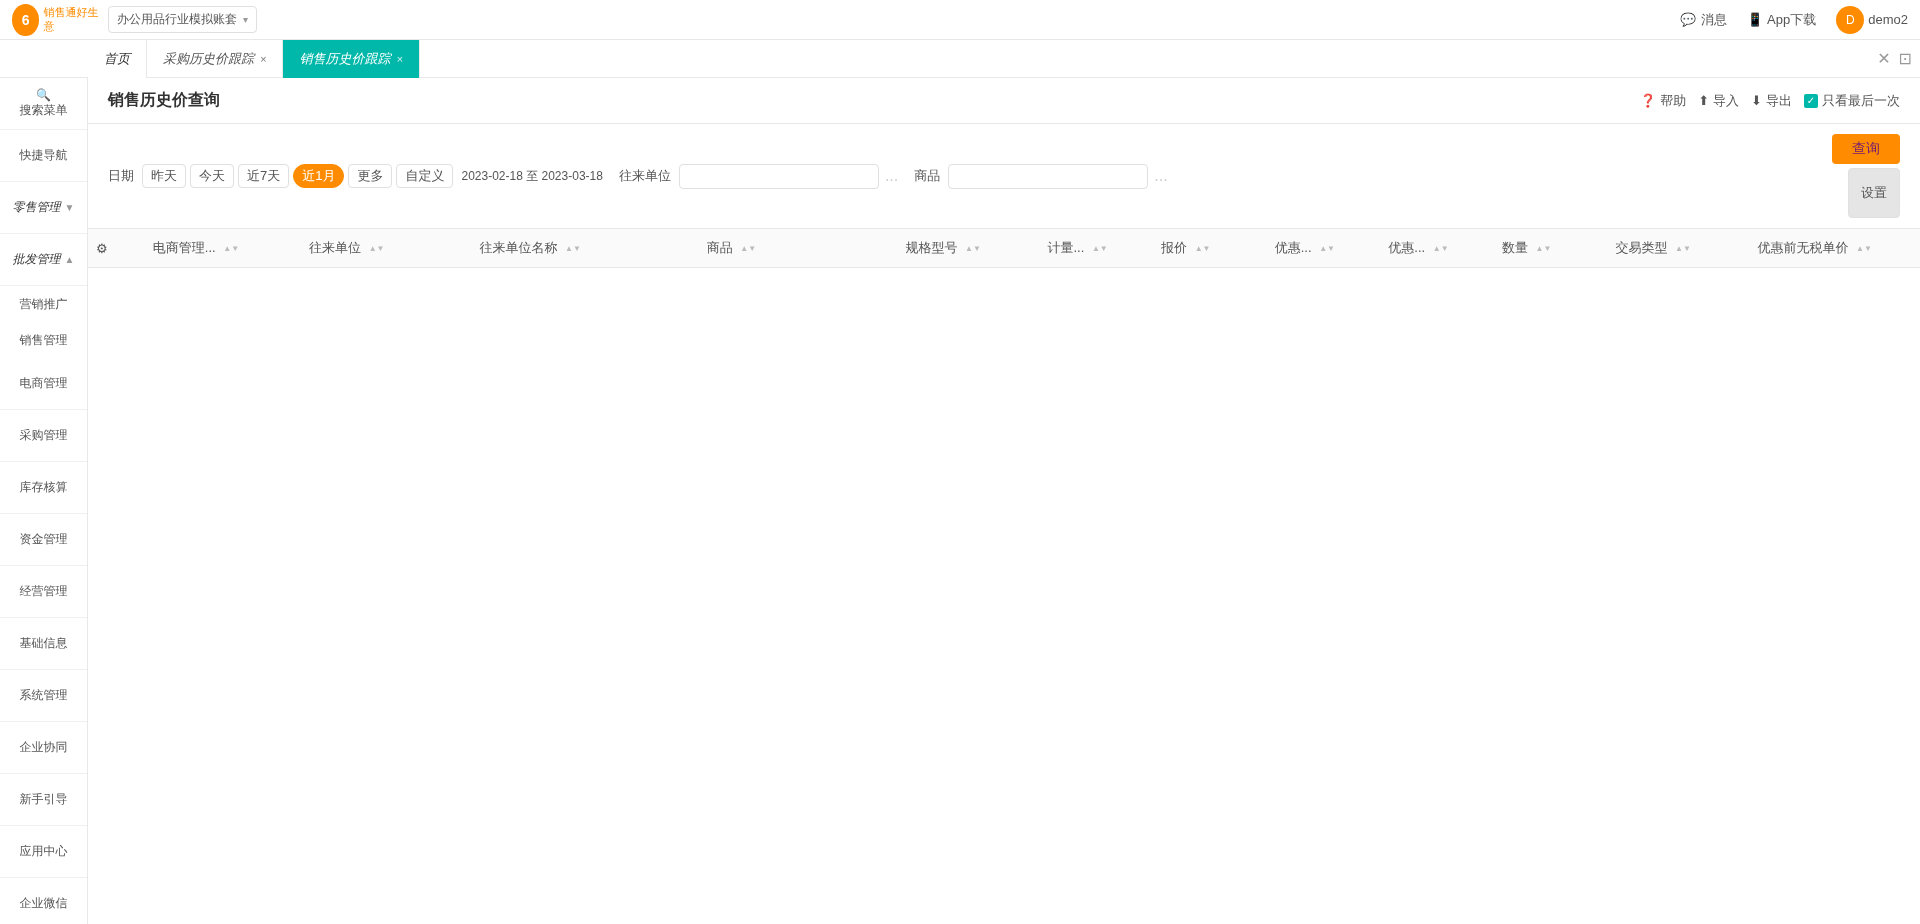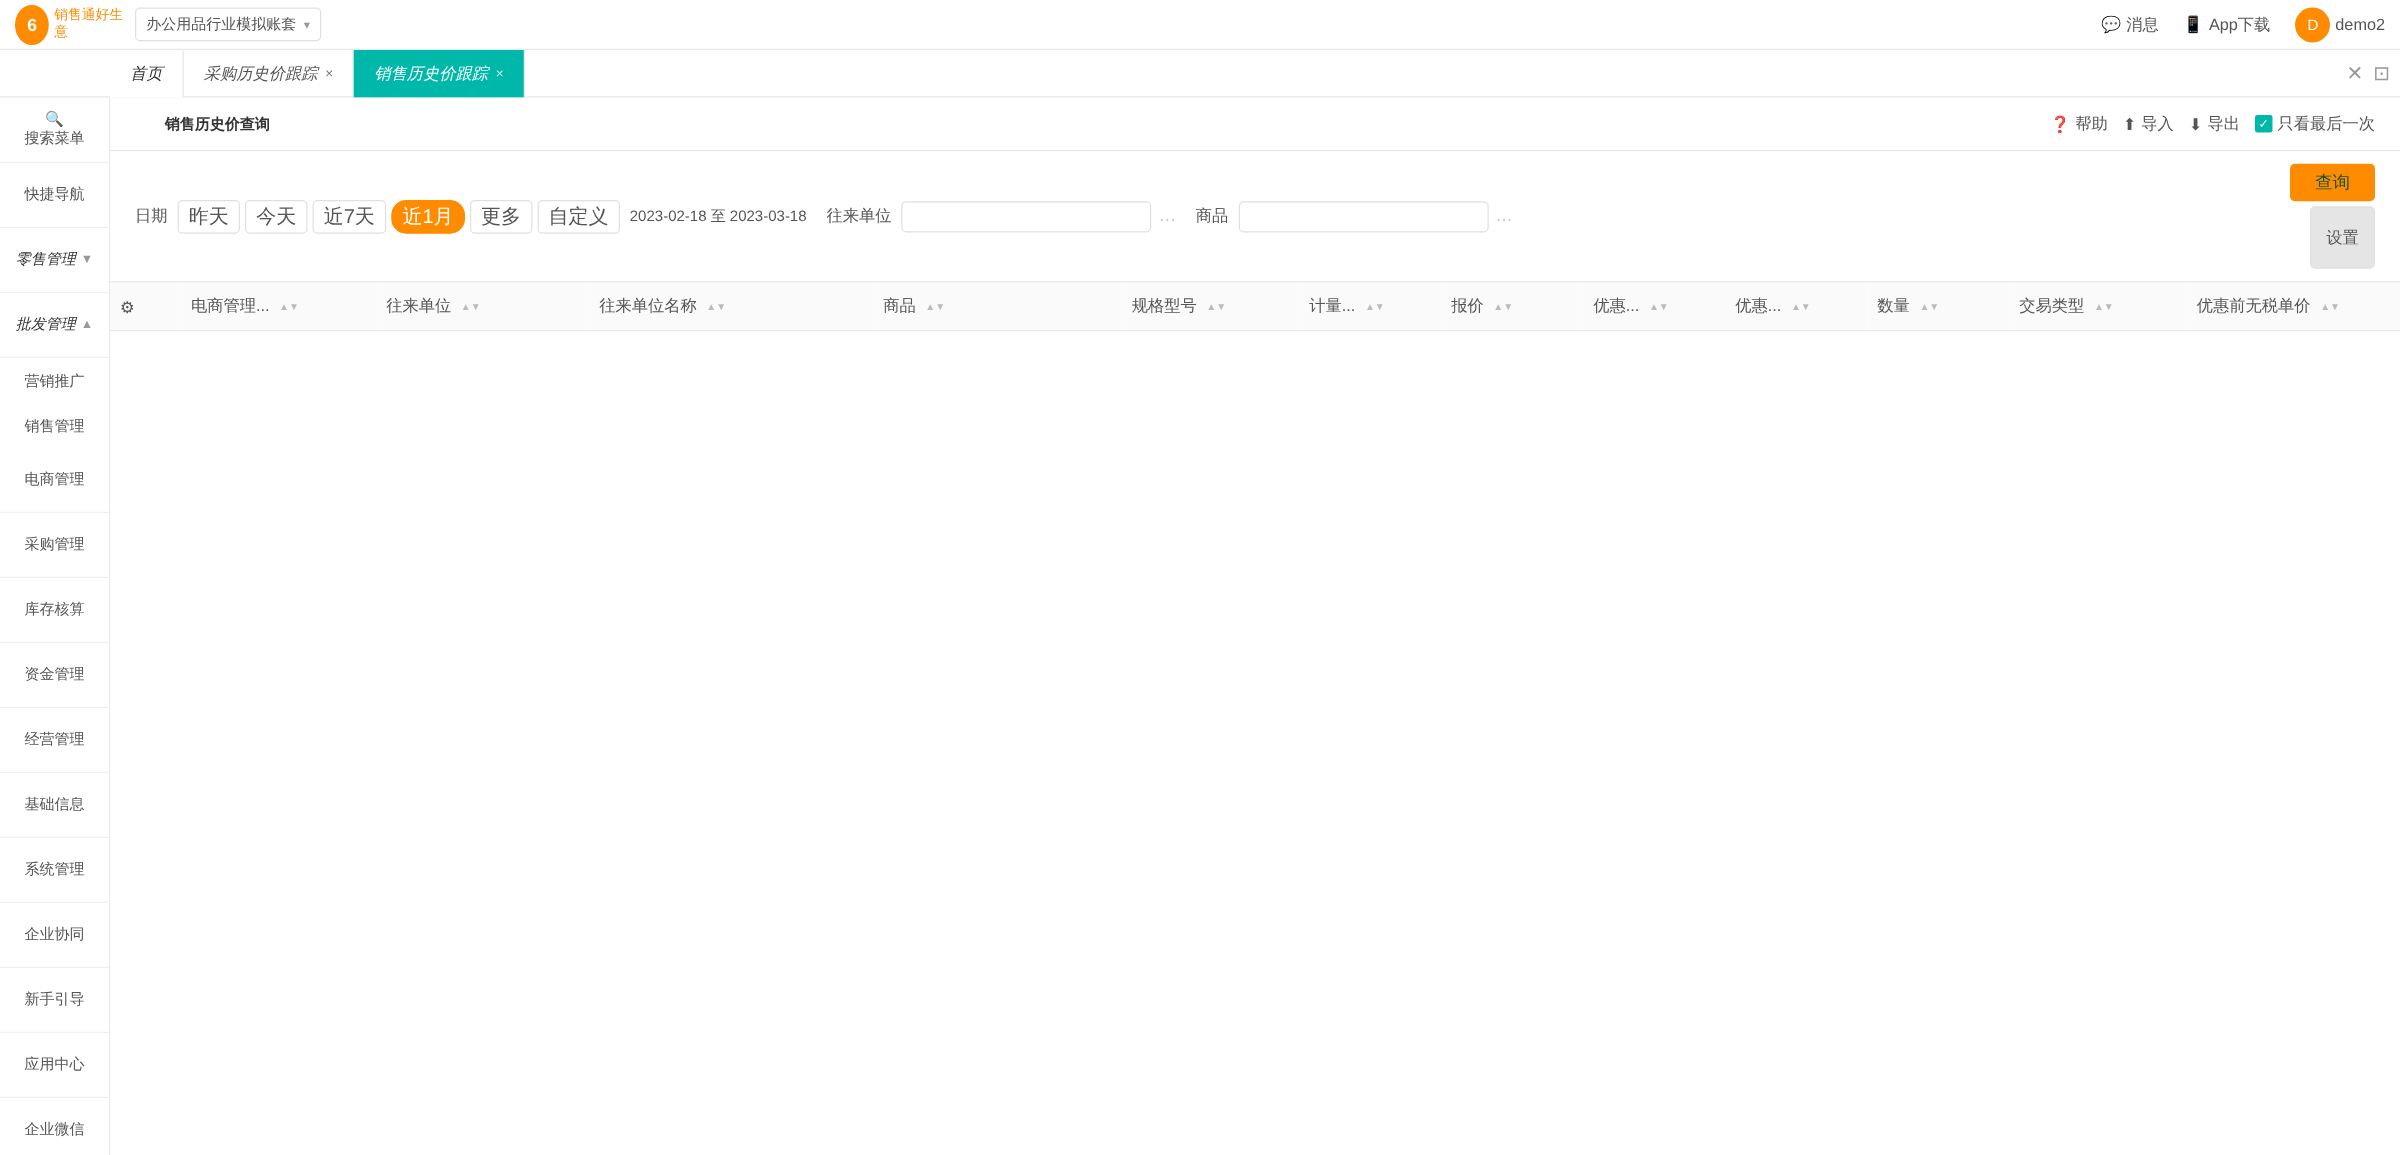--- a/index.html
+++ b/index.html
@@ -34,38 +34,38 @@
     
     .sidebar { width: 88px; background: #fff; border-right: 1px solid #e8e8e8; display: flex; flex-direction: column; overflow-y: auto; flex-shrink: 0; }
     .sidebar-item { display: flex; flex-direction: column; align-items: center; justify-content: center; padding: 12px 4px; cursor: pointer; color: #555; font-size: 12px; text-align: center; border-bottom: 1px solid #f0f0f0; min-height: 52px; }
     .sidebar-item.section { font-size: 12px; color: #333; display: flex; flex-direction: row; align-items: center; justify-content: center; gap: 4px; padding: 8px 4px; font-style: italic; }
     .sidebar-item.section .arrow { font-size: 10px; color: #999; }
     .sidebar-sub-item { display: flex; align-items: center; justify-content: center; padding: 8px 4px; cursor: pointer; color: #555; font-size: 12px; text-align: center; min-height: 36px; }
 
     
     .content-area { flex: 1; display: flex; flex-direction: column; overflow: hidden; background: #f5f5f5; }
     .page-header { background: #fff; padding: 12px 20px; border-bottom: 1px solid #e8e8e8; display: flex; align-items: center; justify-content: space-between; flex-shrink: 0; }
-    .page-title { font-size: 12px; font-weight: bold; color: #333; margin-left: 24px; }
+    .page-title { font-size: 16px; font-weight: bold; color: #333; }
     .page-header-actions { display: flex; align-items: center; gap: 12px; color: #555; font-size: 13px; }
     .page-header-action { display: flex; align-items: center; gap: 4px; cursor: pointer; }
     .checkbox-label { display: flex; align-items: center; gap: 4px; cursor: pointer; }
     .checkbox { width: 14px; height: 14px; background: #00b8a9; border-radius: 2px; display: flex; align-items: center; justify-content: center; color: white; font-size: 10px; }
 
     
     .filter-bar { background: #fff; padding: 10px 20px; border-bottom: 1px solid #e8e8e8; display: flex; align-items: center; gap: 16px; flex-wrap: wrap; flex-shrink: 0; }
     .filter-group { display: flex; align-items: center; gap: 8px; }
     .filter-label { color: #555; font-size: 13px; white-space: nowrap; }
     .date-btns { display: flex; align-items: center; gap: 4px; }
-    .date-btn { padding: 2px 8px; border: 1px solid #e0e0e0; border-radius: 4px; cursor: pointer; font-size: 16px; color: #555; background: #fff; }
+    .date-btn { padding: 2px 8px; border: 1px solid #e0e0e0; border-radius: 4px; cursor: pointer; font-size: 13px; color: #555; background: #fff; }
     .date-btn.active { background: #ff8c00; color: #fff; border-color: #ff8c00; border-radius: 12px; }
     .date-range { font-size: 12px; color: #555; }
     .filter-input-group { display: flex; align-items: center; gap: 6px; }
     .filter-input { border: 1px solid #e0e0e0; border-radius: 4px; padding: 4px 8px; font-size: 13px; width: 200px; color: #333; outline: none; }
     .filter-input-dots { color: #ccc; cursor: pointer; font-size: 16px; }
-    .query-btn { background: #ff8c00; color: #14532d; border: none; border-radius: 4px; padding: 6px 20px; font-size: 14px; cursor: pointer; white-space: nowrap; }
+    .query-btn { background: #ff8c00; color: #701a75; border: none; border-radius: 4px; padding: 6px 20px; font-size: 14px; cursor: pointer; white-space: nowrap; }
     .set-btn { background: #e5e5e5; color: #555; border: 1px solid #e0e0e0; border-radius: 4px; padding: 15px 12px; font-size: 13px; cursor: pointer; }
 
     
     .table-container { flex: 1; background: #fff; margin: 0; overflow: auto; }
     .data-table { width: 100%; border-collapse: collapse; table-layout: fixed; }
     .data-table thead tr { background: #fafafa; border-bottom: 1px solid #e8e8e8; }
     .data-table th { padding: 10px 8px; text-align: left; font-weight: normal; color: #555; font-size: 13px; border-bottom: 1px solid #e8e8e8; white-space: nowrap; overflow: hidden; text-overflow: ellipsis; }
     .data-table th .sort-arrows { display: inline-flex; flex-direction: column; margin-left: 4px; font-size: 8px; color: #bbb; vertical-align: middle; }
     .col-gear { width: 40px; }
     .col-date { width: 110px; }

